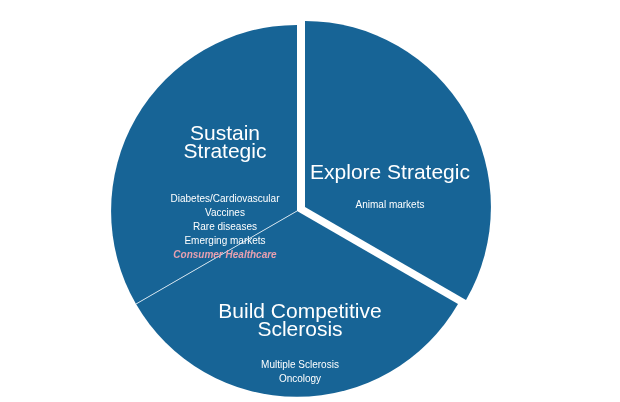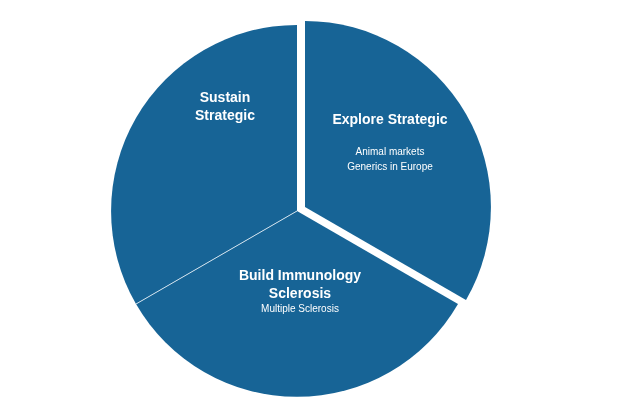--- a/index.html
+++ b/index.html
@@ -1,19 +1,19 @@
 <!DOCTYPE html>
 <html><head>
 <meta charset="utf-8">
 <style>
   html, body { margin:0; padding:0; background:#ffffff; }
   body { width:620px; height:402px; position:relative; overflow:hidden; font-family:"Liberation Sans", sans-serif; }
   svg { position:absolute; left:0; top:0; }
   .lbl { position:absolute; color:#ffffff; text-align:center; }
-  .title { font-weight:bold; font-size:14px; line-height:18px; }
+  .title { font-weight:normal; font-size:21px; line-height:18px;margin-top:36px; }
   .items { font-size:10px; line-height:14px; }
   .accent { color:#e8a0b0; font-style:italic; font-weight:bold; }
 </style>
 </head>
 <body>
 
 <svg width="620" height="402" viewBox="0 0 620 402">
 
   <path d="M297,211 L136,304 A186,186 0 0 1 297,25 Z" fill="#176496"></path>
 
@@ -22,33 +22,40 @@
   <path d="M305,207 L305,21 A186,186 0 0 1 466,300 Z" fill="#176496"></path>
 
   <line x1="297" y1="211" x2="136" y2="304" stroke="#cfe0ec" stroke-width="1"></line>
 </svg>
 
 <div class="lbl" style="left:140px; top:88px; width:170px;">
   <div class="title">
     <div>Sustain</div>
     <div>Strategic</div>
   </div>
+  <div class="items" style="margin-top:32px;">
+    <div>Diabetes/Cardiovascular</div>
+    <div>Vaccines</div>
+    <div>Rare diseases</div>
+    <div>Emerging  markets</div>
+    <div class="accent">Consumer Healthcare</div>
+  </div>
 </div>
 
-<div class="lbl" style="left:310px; top:110px; width:160px;">
+<div class="lbl" style="left:310px; top:127px; width:160px;">
   <div class="title">
     <div>Explore Strategic</div>
   </div>
   <div class="items" style="margin-top:16px; line-height:15px;">
     <div>Animal markets</div>
-    <div>Generics in Europe</div>
   </div>
 </div>
 
 <div class="lbl" style="left:215px; top:266px; width:170px;">
   <div class="title">
-    <div>Build Immunology</div>
+    <div>Build Competitive</div>
     <div>Sclerosis</div>
   </div>
-  <div class="items" style="">
+  <div class="items" style="margin-top:20px;">
     <div>Multiple  Sclerosis</div>
+    <div>Oncology</div>
   </div>
 </div>
 
 </body></html>

